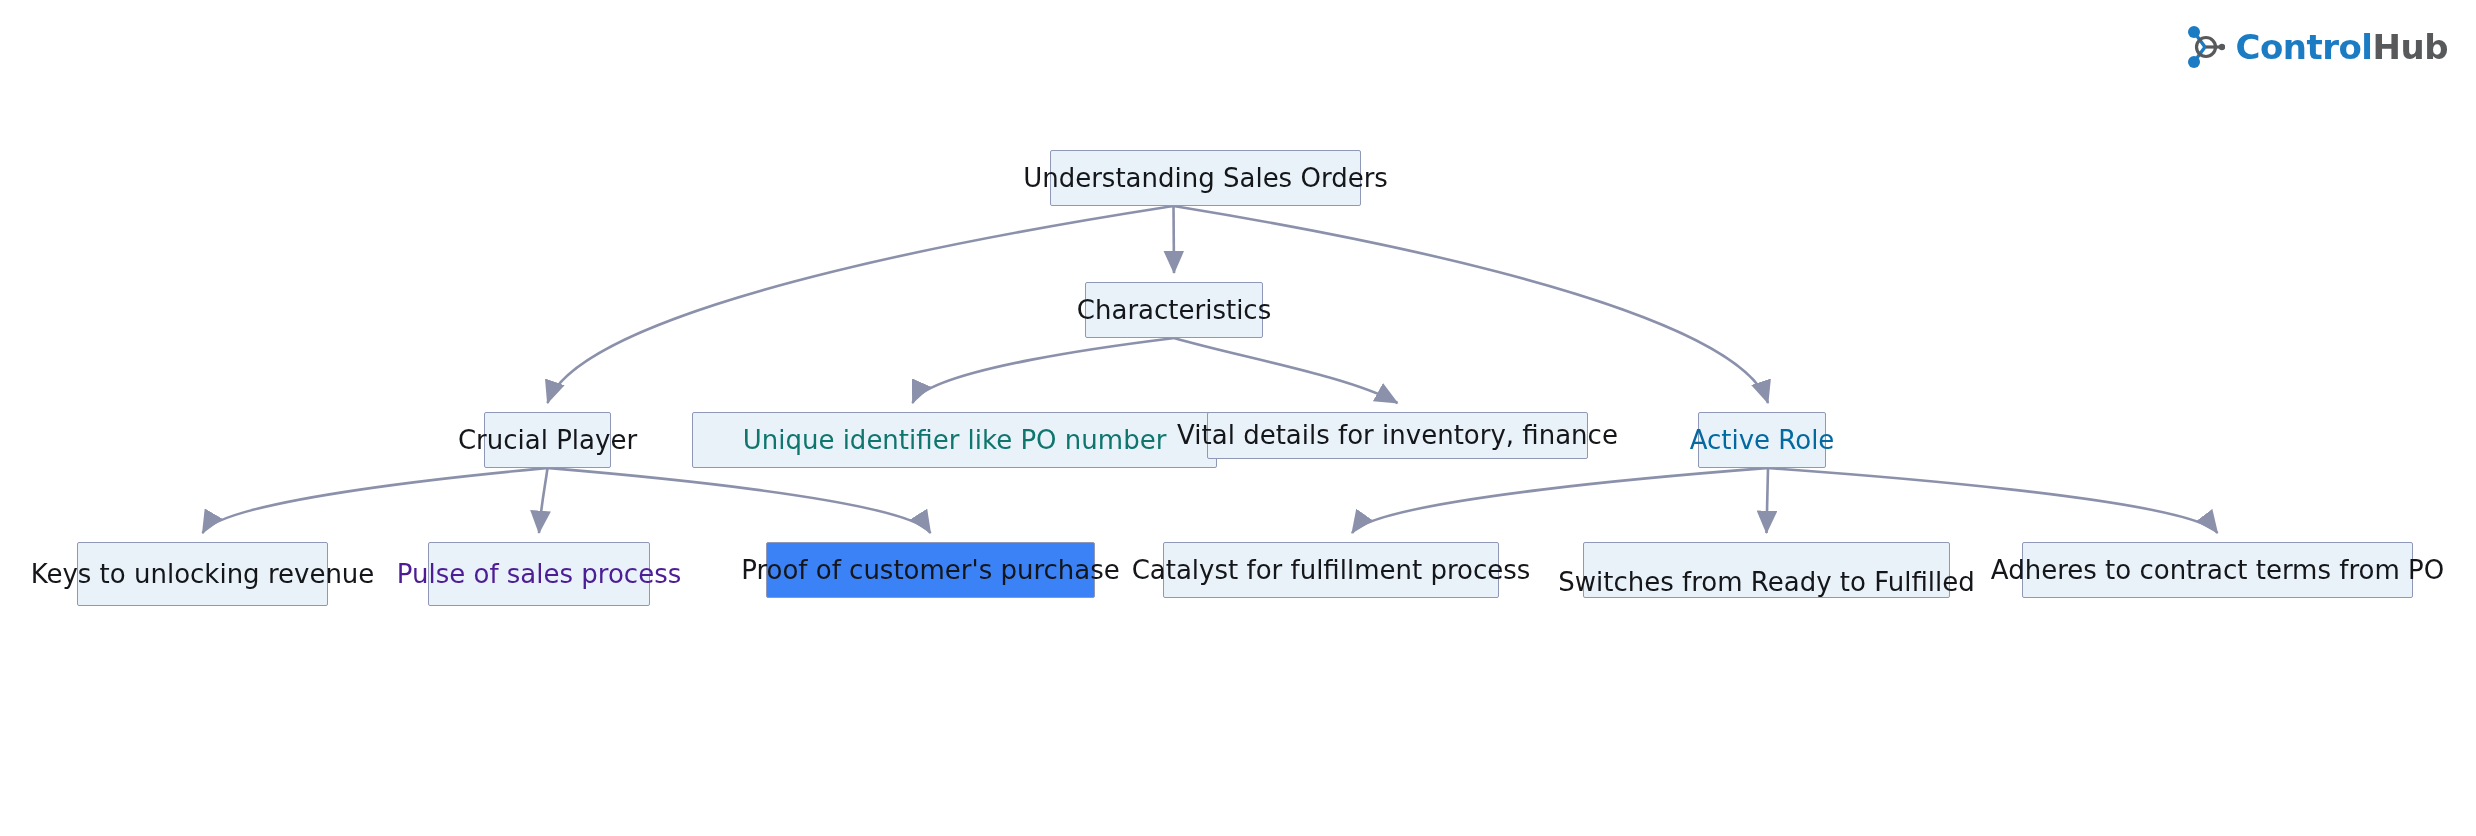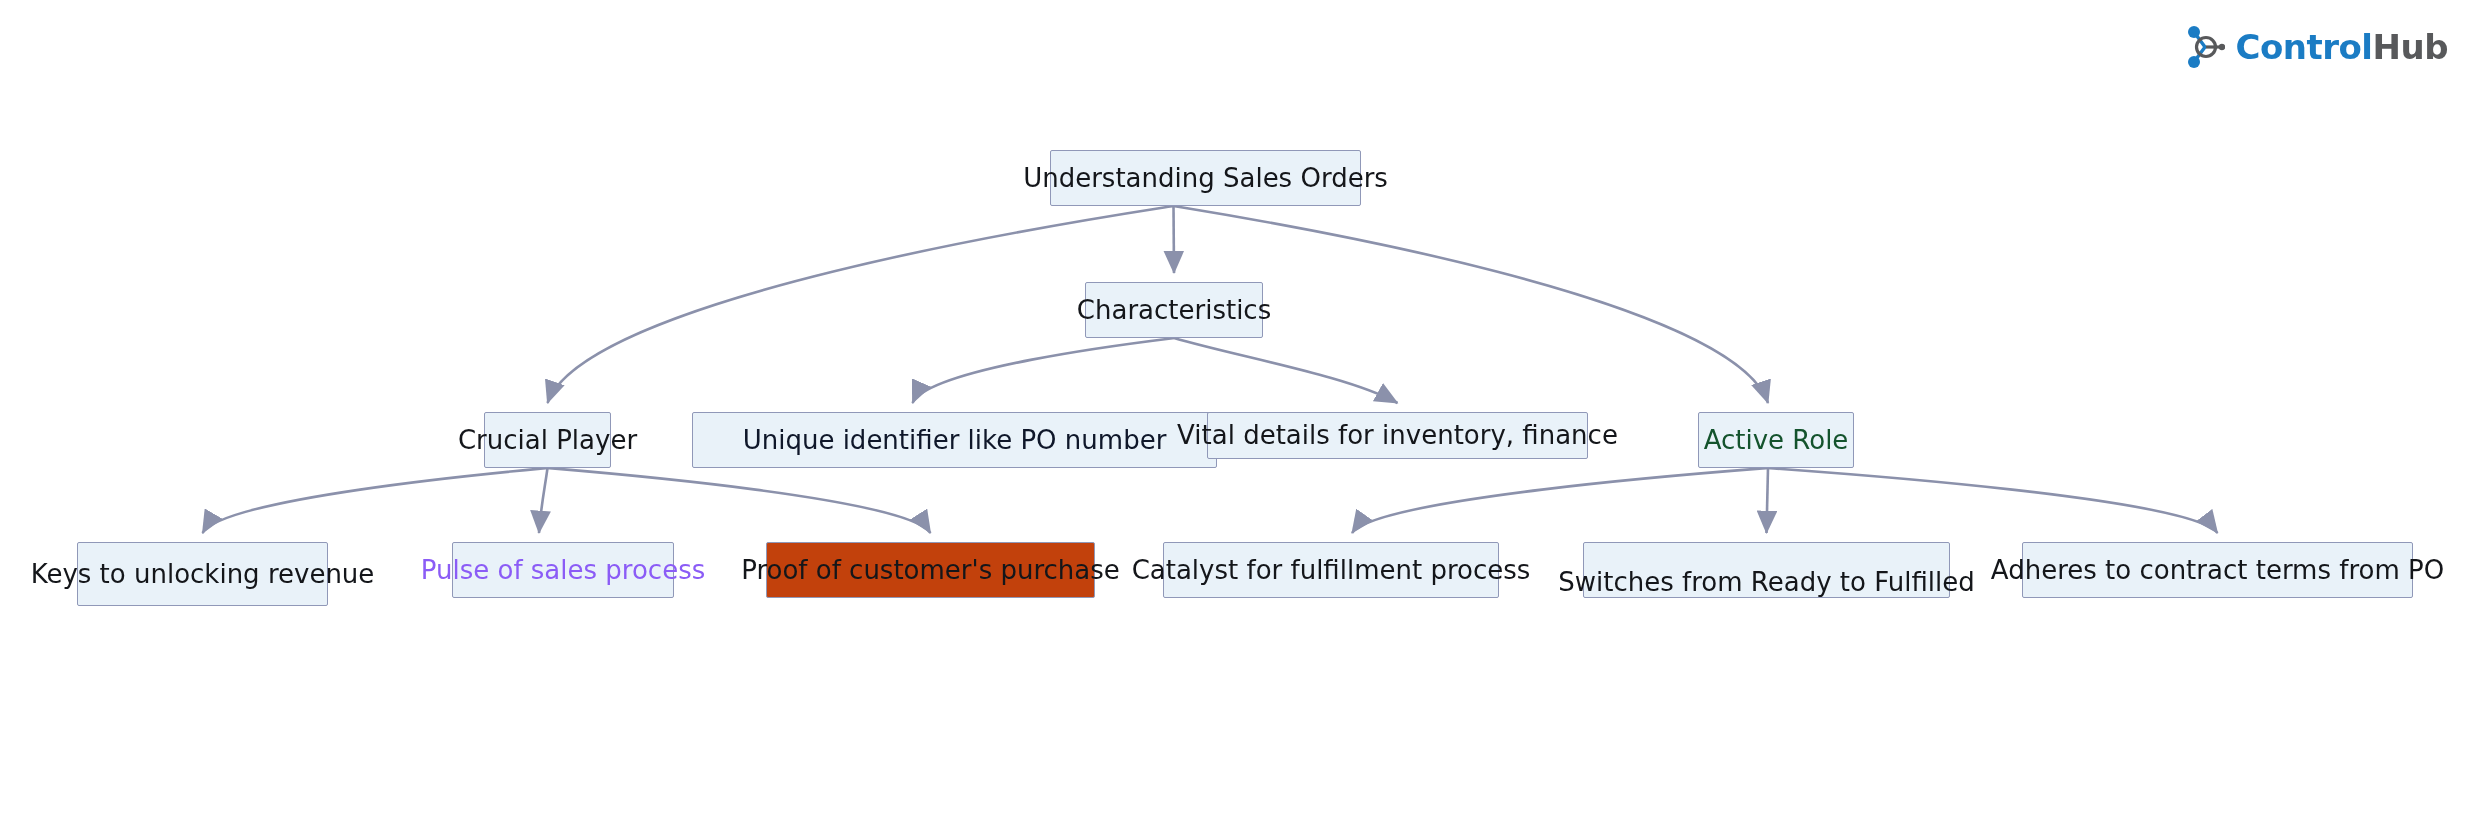--- a/index.html
+++ b/index.html
@@ -111,36 +111,36 @@
   <div id="node-layer">
       <div class="node" style="left: 1018px; top: 150px; width: 311px; height: 56px; background: rgb(233, 242, 249); border-color: rgb(144, 152, 184); color: rgb(20, 22, 26); margin-left: 32px;">
         <span>Understanding Sales Orders</span>
       </div>
       <div class="node" style="left: 1085px; top: 282px; width: 178px; height: 56px; background: rgb(233, 242, 249); border-color: rgb(144, 152, 184); color: rgb(20, 22, 26);">
         <span>Characteristics</span>
       </div>
       <div class="node" style="left: 484px; top: 412px; width: 127px; height: 56px; background: rgb(233, 242, 249); border-color: rgb(144, 152, 184); color: rgb(20, 22, 26);">
         <span>Crucial Player</span>
       </div>
-      <div class="node" style="left: 692px; top: 412px; width: 525px; height: 56px; background: rgb(233, 242, 249); border-color: rgb(144, 152, 184); color: #0f172a;">
+      <div class="node" style="left: 692px; top: 412px; width: 525px; height: 56px; background: rgb(233, 242, 249); border-color: rgb(144, 152, 184); color: #0f766e;">
         <span>Unique identifier like PO number</span>
       </div>
       <div class="node" style="left: 1207px; top: 412px; width: 381px; height: 47px; background: rgb(233, 242, 249); border-color: rgb(144, 152, 184); color: rgb(20, 22, 26);">
         <span>Vital details for inventory, finance</span>
       </div>
-      <div class="node" style="left: 1698px; top: 412px; width: 156px; height: 56px; background: rgb(233, 242, 249); border-color: rgb(144, 152, 184); color: #14532d;">
+      <div class="node" style="left: 1698px; top: 412px; width: 128px; height: 56px; background: rgb(233, 242, 249); border-color: rgb(144, 152, 184); color: #0369a1;">
         <span>Active Role</span>
       </div>
       <div class="node" style="left: 77px; top: 542px; width: 251px; height: 64px; background: rgb(233, 242, 249); border-color: rgb(144, 152, 184); color: rgb(20, 22, 26);">
         <span>Keys to unlocking revenue</span>
       </div>
-      <div class="node" style="left: 428px; top: 542px; width: 222px; height: 56px; background: rgb(233, 242, 249); border-color: rgb(144, 152, 184); color: #8b5cf6; margin-left: 24px;">
+      <div class="node" style="left: 428px; top: 542px; width: 222px; height: 64px; background: rgb(233, 242, 249); border-color: rgb(144, 152, 184); color: #4c1d95;">
         <span>Pulse of sales process</span>
       </div>
-      <div class="node" style="left: 766px; top: 542px; width: 329px; height: 56px; background: #c2410c; border-color: rgb(144, 152, 184); color: rgb(20, 22, 26);">
+      <div class="node" style="left: 766px; top: 542px; width: 329px; height: 56px; background: #3b82f6; border-color: rgb(144, 152, 184); color: rgb(20, 22, 26);">
         <span>Proof of customer's purchase</span>
       </div>
       <div class="node" style="left: 1163px; top: 542px; width: 336px; height: 56px; background: rgb(233, 242, 249); border-color: rgb(144, 152, 184); color: rgb(20, 22, 26);">
         <span>Catalyst for fulfillment process</span>
       </div>
       <div class="node" style="left: 1583px; top: 542px; width: 367px; height: 56px; background: rgb(233, 242, 249); border-color: rgb(144, 152, 184); color: rgb(20, 22, 26); align-items: flex-end;">
         <span>Switches from Ready to Fulfilled</span>
       </div>
       <div class="node" style="left: 2022px; top: 542px; width: 391px; height: 56px; background: rgb(233, 242, 249); border-color: rgb(144, 152, 184); color: rgb(20, 22, 26);">
         <span>Adheres to contract terms from PO</span>

